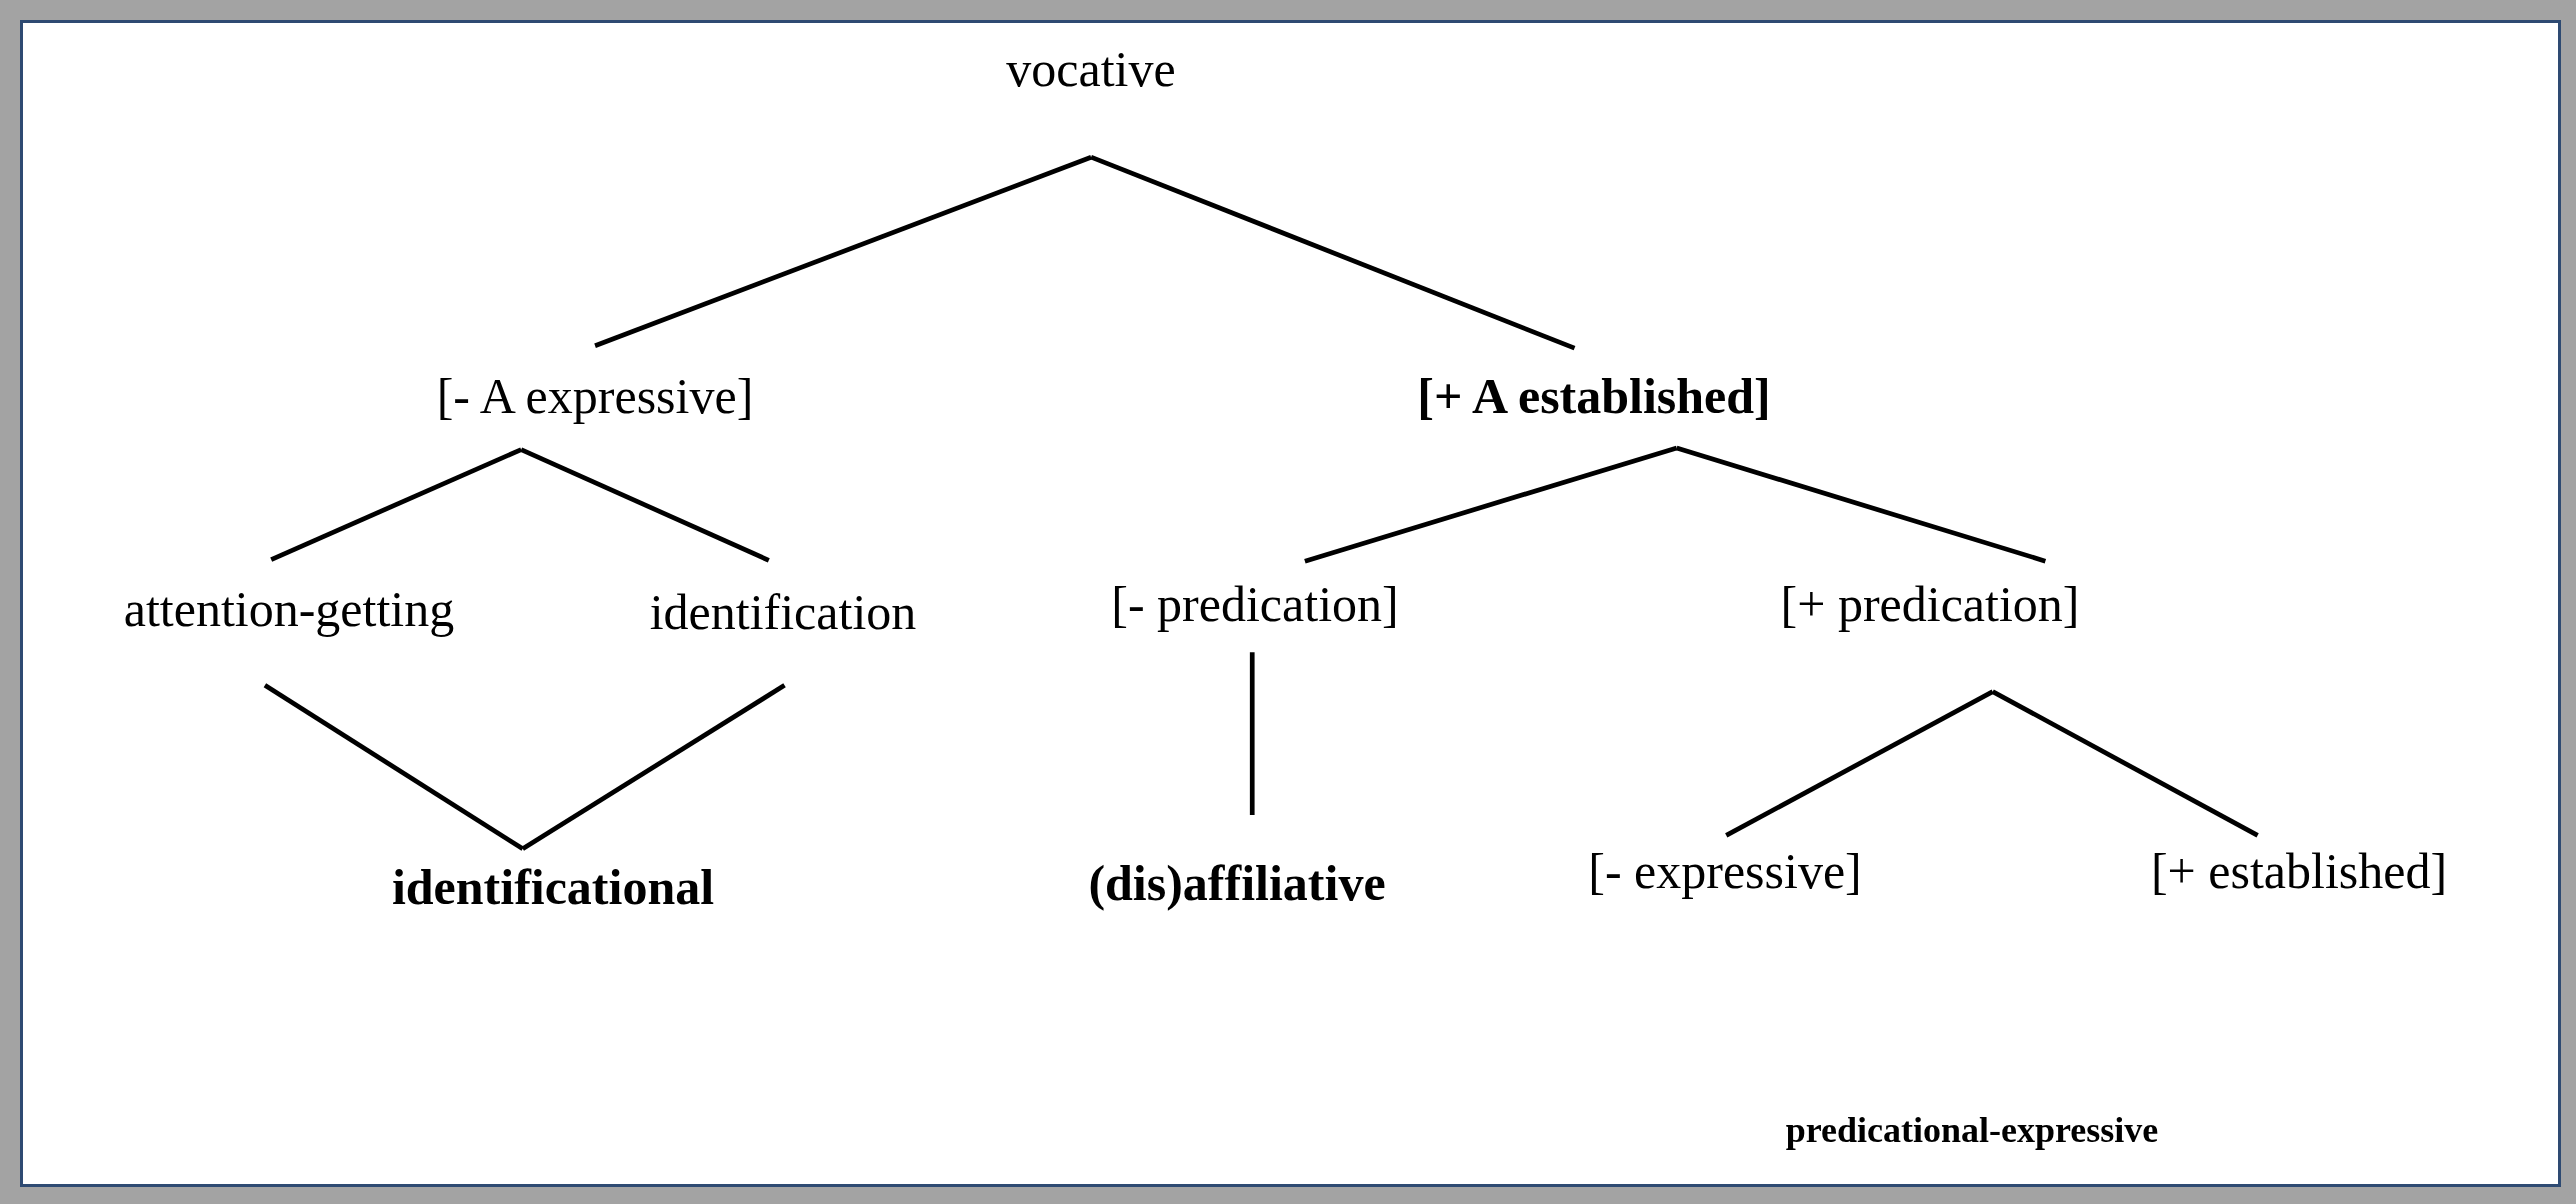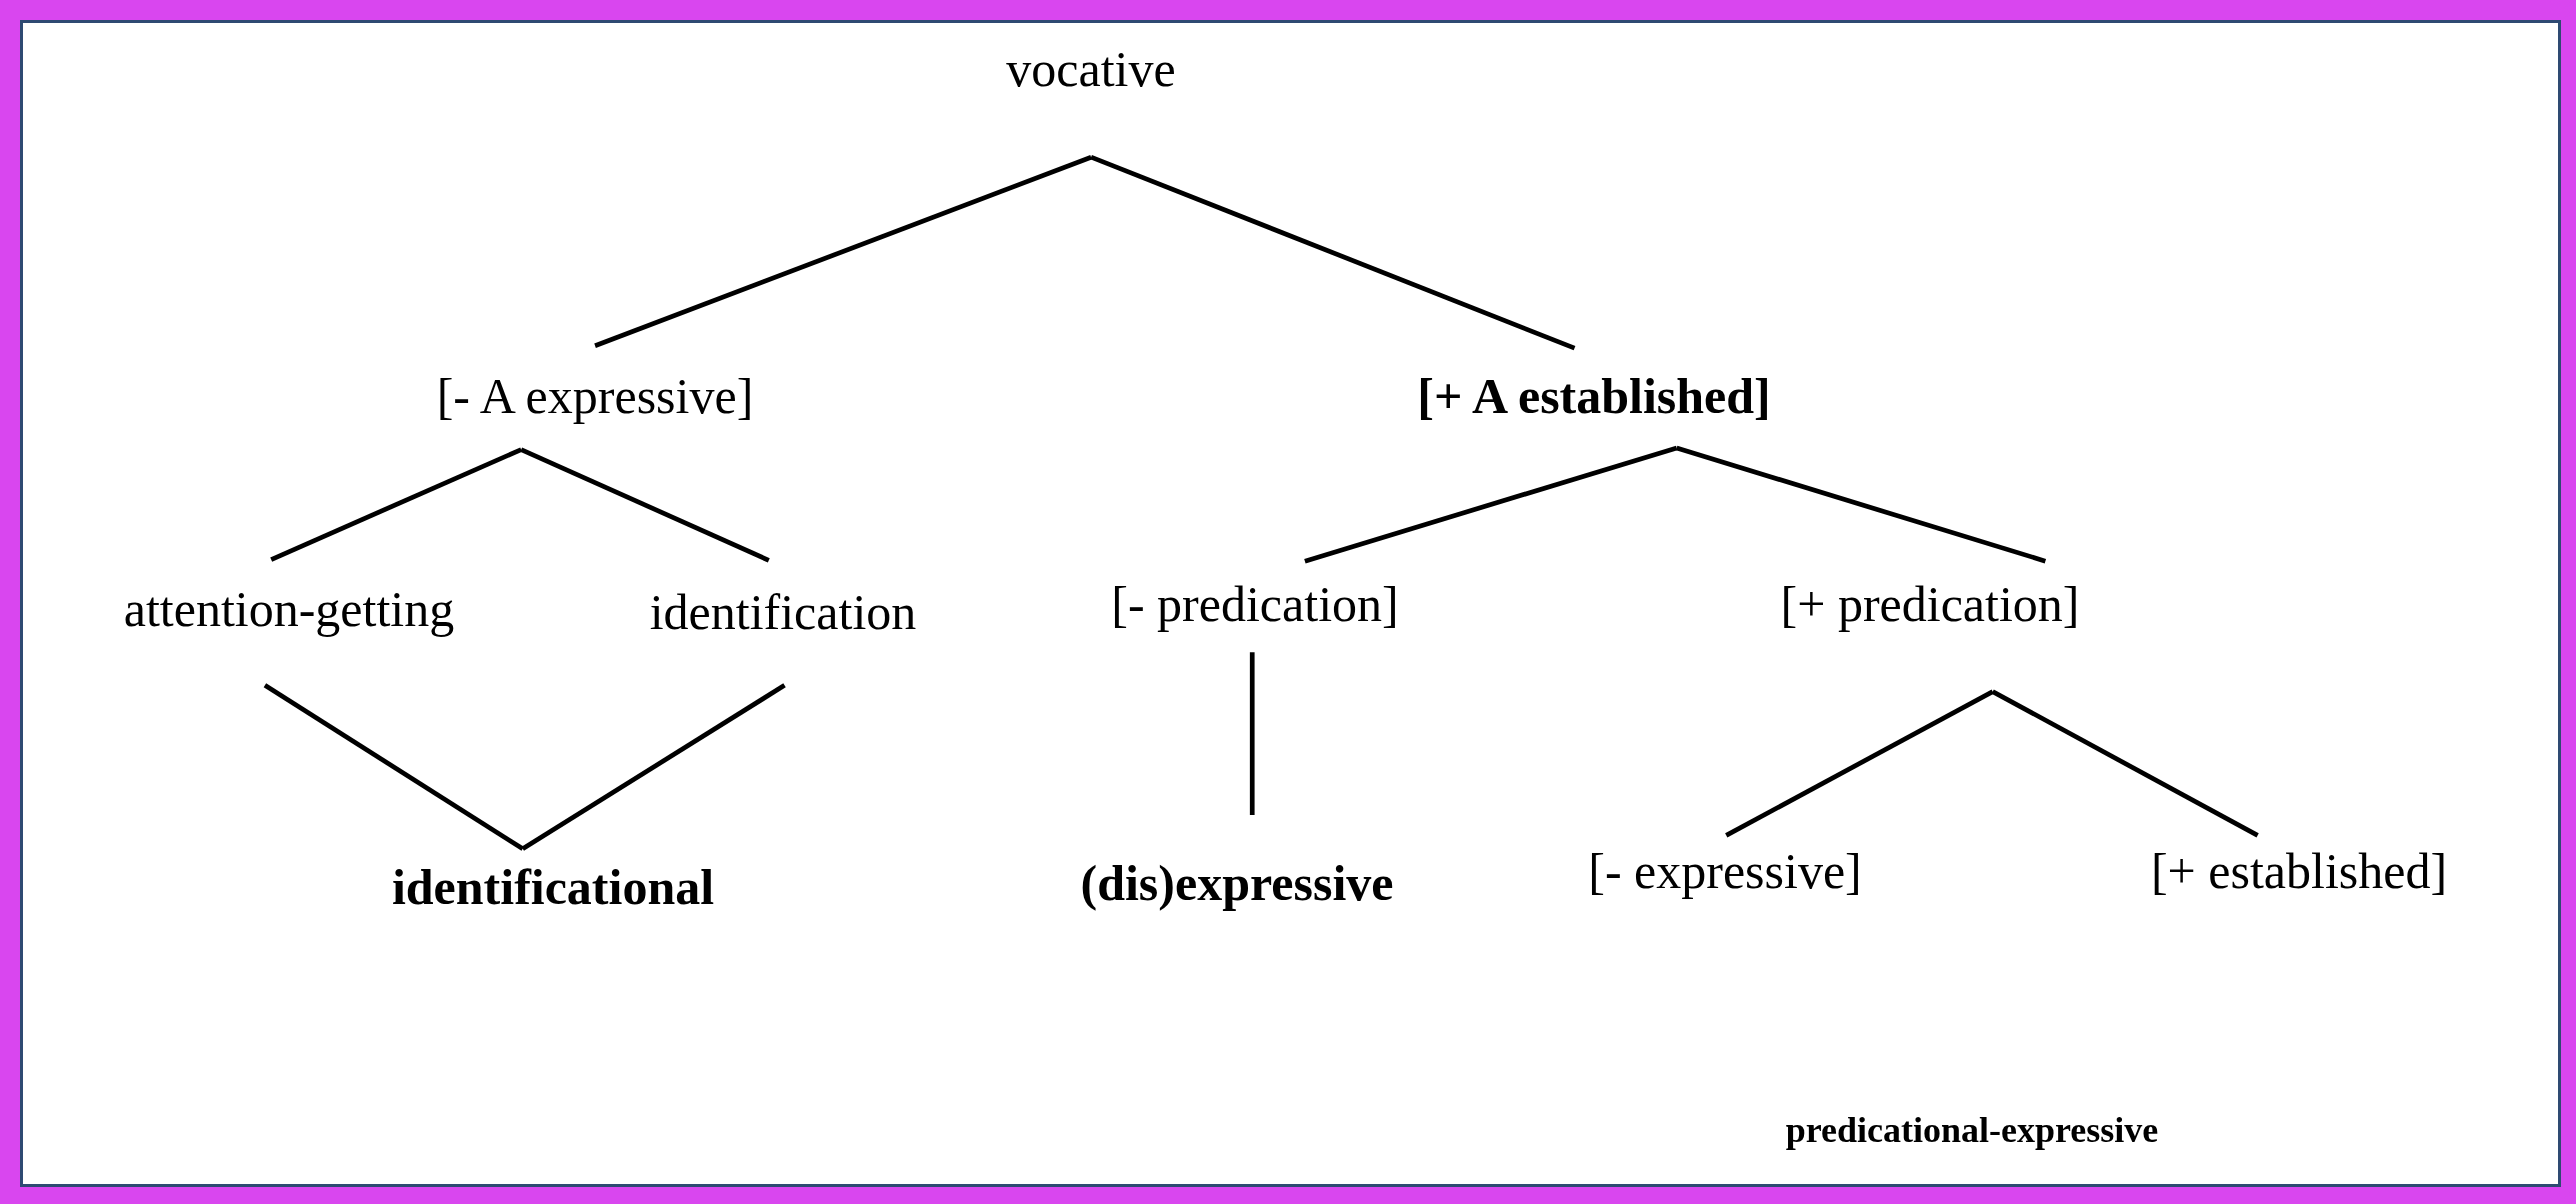--- a/index.html
+++ b/index.html
@@ -10,21 +10,21 @@
   body {
     width: 2576px;
     height: 1204px;
     font-family: "Liberation Serif", "DejaVu Serif", serif;
     overflow: hidden;
   }
   #figure-root {
     position: relative;
     width: 2576px;
     height: 1204px;
-    background: #d946ef;
+    background: #a3a3a3;
   }
   #figure-border {
     position: absolute;
     left: 19.7px;
     top: 19.7px;
     width: 2541px;
     height: 1167px;
     box-sizing: border-box;
     border: 3.9px solid #2e4a72;
     background: #ffffff;
@@ -75,19 +75,19 @@
 
   <div id="label-layer">
       <div class="tree-node-label regular" style="left: 1091px; top: 69px; font-size: 50px;">vocative</div>
       <div class="tree-node-label regular" style="left: 595px; top: 396px; font-size: 50px;">[- A expressive]</div>
       <div class="tree-node-label regular" style="left: 1594px; top: 396px; font-size: 50px; font-weight: bold;">[+ A established]</div>
       <div class="tree-node-label regular" style="left: 289px; top: 609px; font-size: 50px;">attention-getting</div>
       <div class="tree-node-label regular" style="left: 783px; top: 612px; font-size: 50px;">identification</div>
       <div class="tree-node-label regular" style="left: 1255px; top: 604px; font-size: 50px;">[- predication]</div>
       <div class="tree-node-label regular" style="left: 1930px; top: 604px; font-size: 50px;">[+ predication]</div>
       <div class="tree-node-label bold" style="left: 553px; top: 887px; font-size: 50px;">identificational</div>
-      <div class="tree-node-label bold" style="left: 1237px; top: 883px; font-size: 50px;">(dis)expressive</div>
+      <div class="tree-node-label bold" style="left: 1237px; top: 883px; font-size: 50px;">(dis)affiliative</div>
       <div class="tree-node-label regular" style="left: 1725px; top: 871px; font-size: 50px;">[- expressive]</div>
       <div class="tree-node-label regular" style="left: 2299px; top: 871px; font-size: 50px;">[+ established]</div>
       <div class="tree-node-label bold" style="left: 1972px; top: 1130px; font-size: 36px;">predicational-expressive</div>
     </div>
 </div>
 
 
 </body></html>

